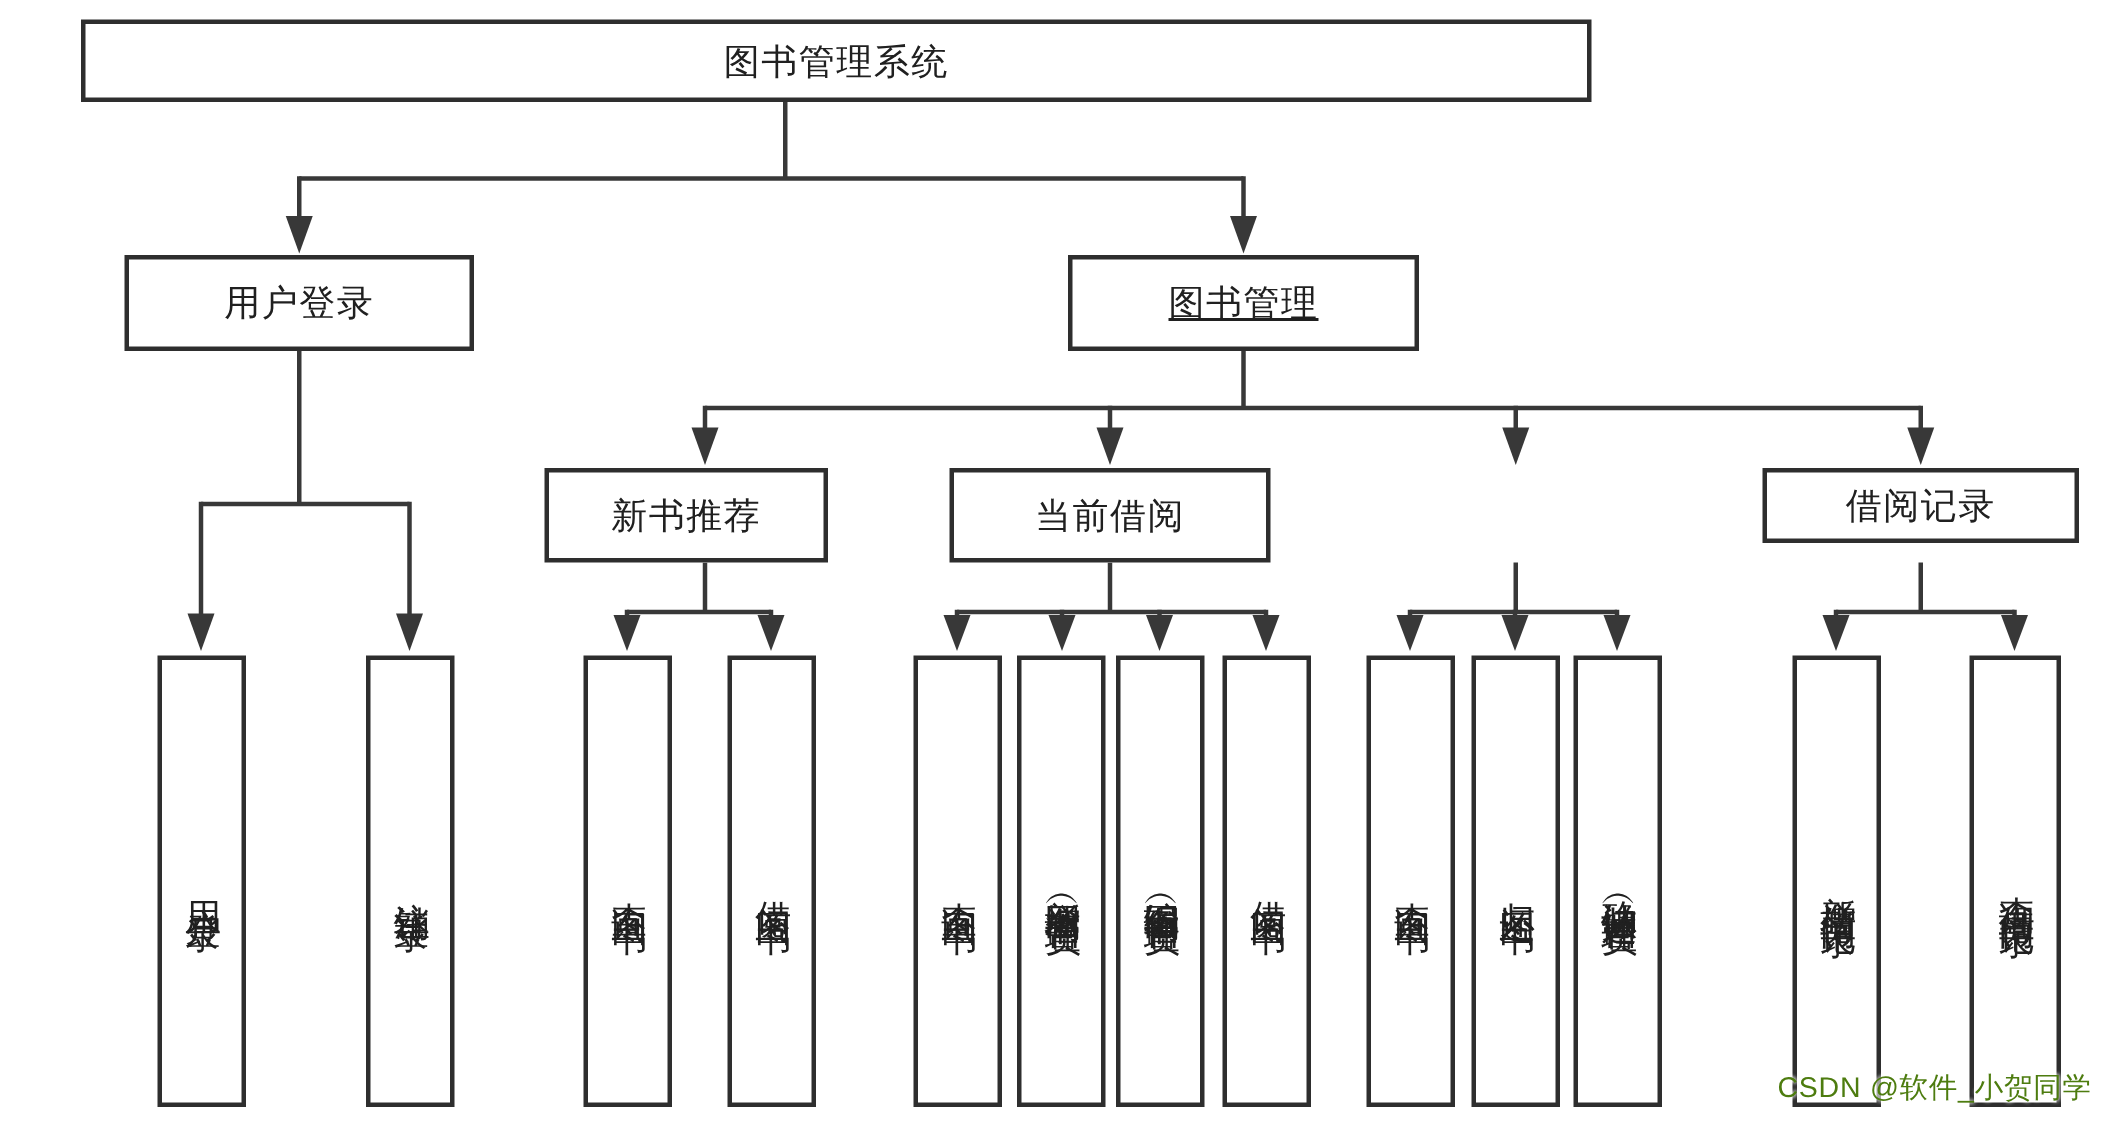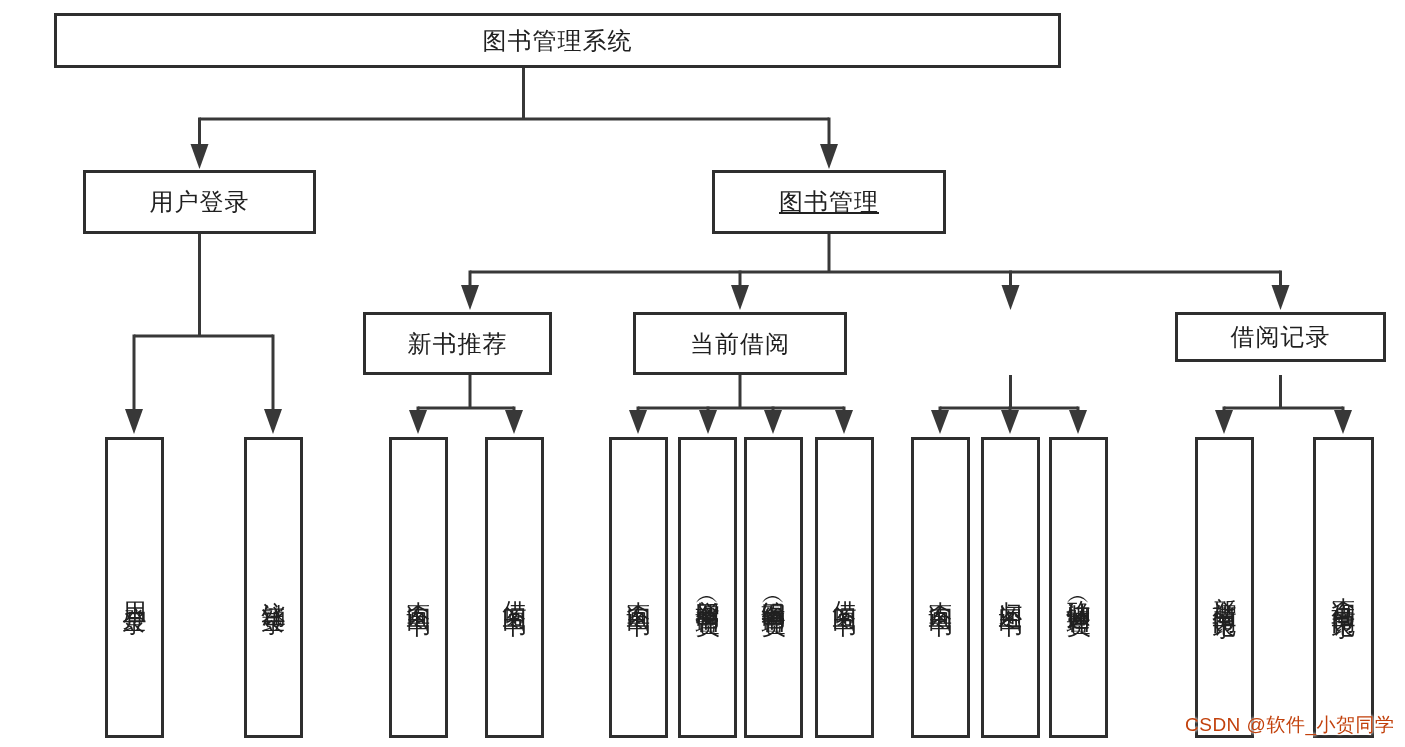--- a/index.html
+++ b/index.html
@@ -30,21 +30,21 @@
     text-orientation:mixed;
     letter-spacing:4px;
     line-height:1;
     padding-top:4px;
   }
   .vbox.long{letter-spacing:2px;}
   .watermark{
     position:absolute;
     left:1185px;top:712px;
     font-size:19px;
-    color:#c2410c;
+    color:#4d7c0f;
     white-space:nowrap;
     text-shadow:0 0 3px #ffffff,0 0 3px #ffffff;
     z-index:3;
     letter-spacing:0.5px;
   }
 </style>
 </head>
 <body>
 
 <div class="stage">

